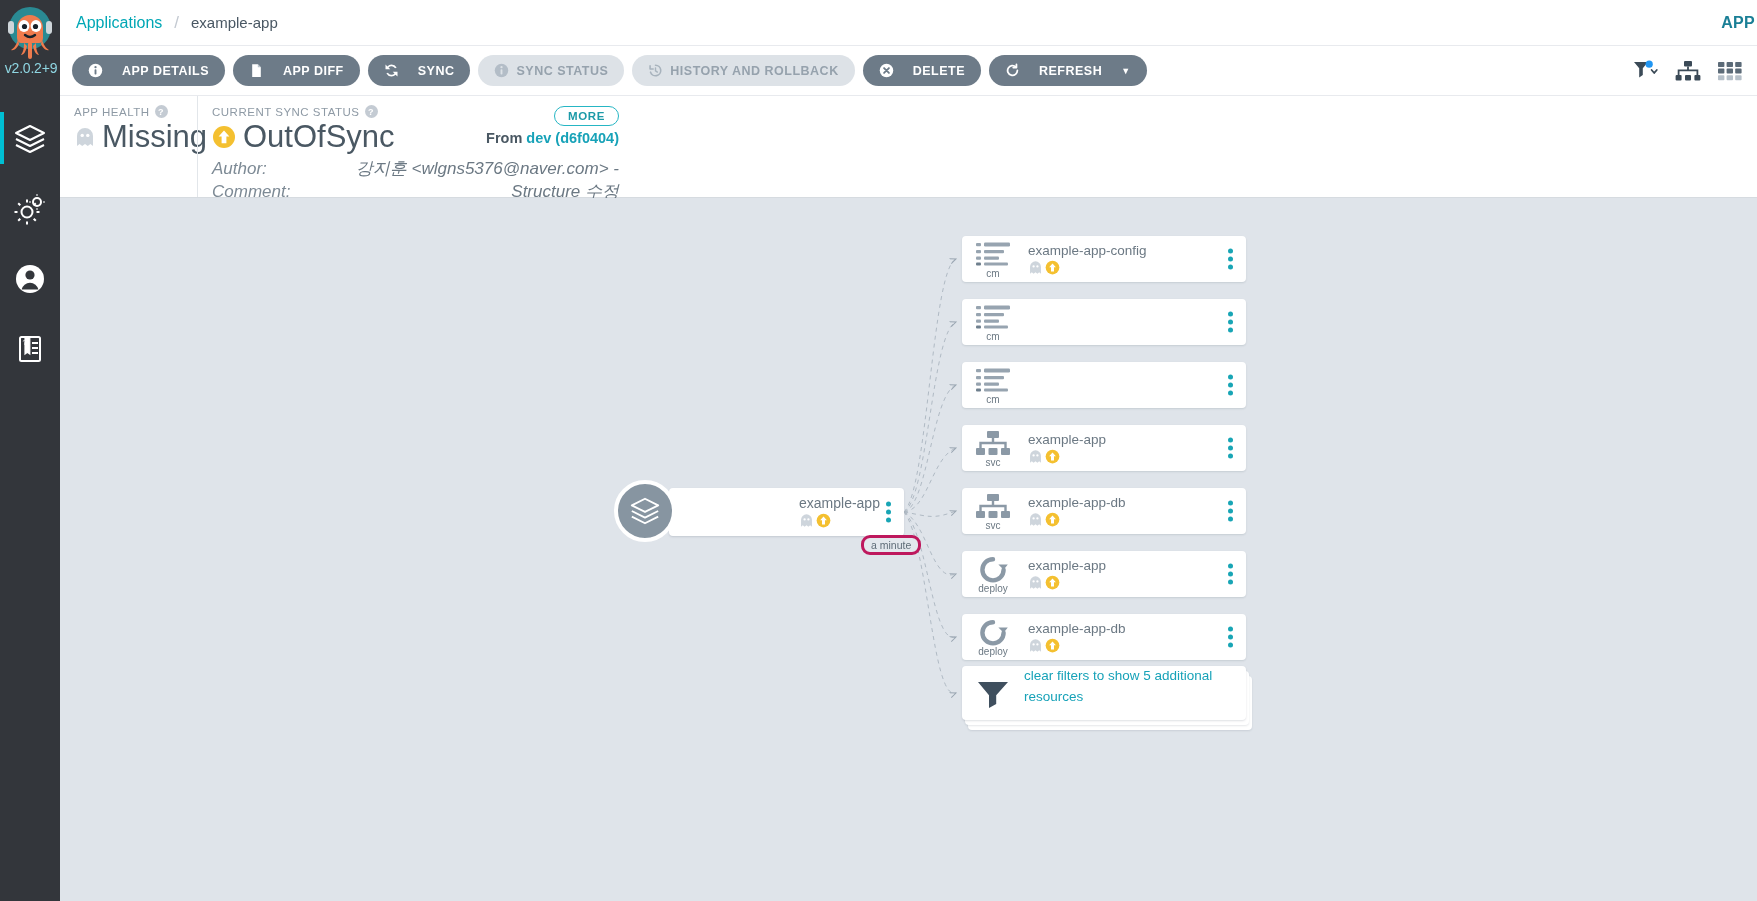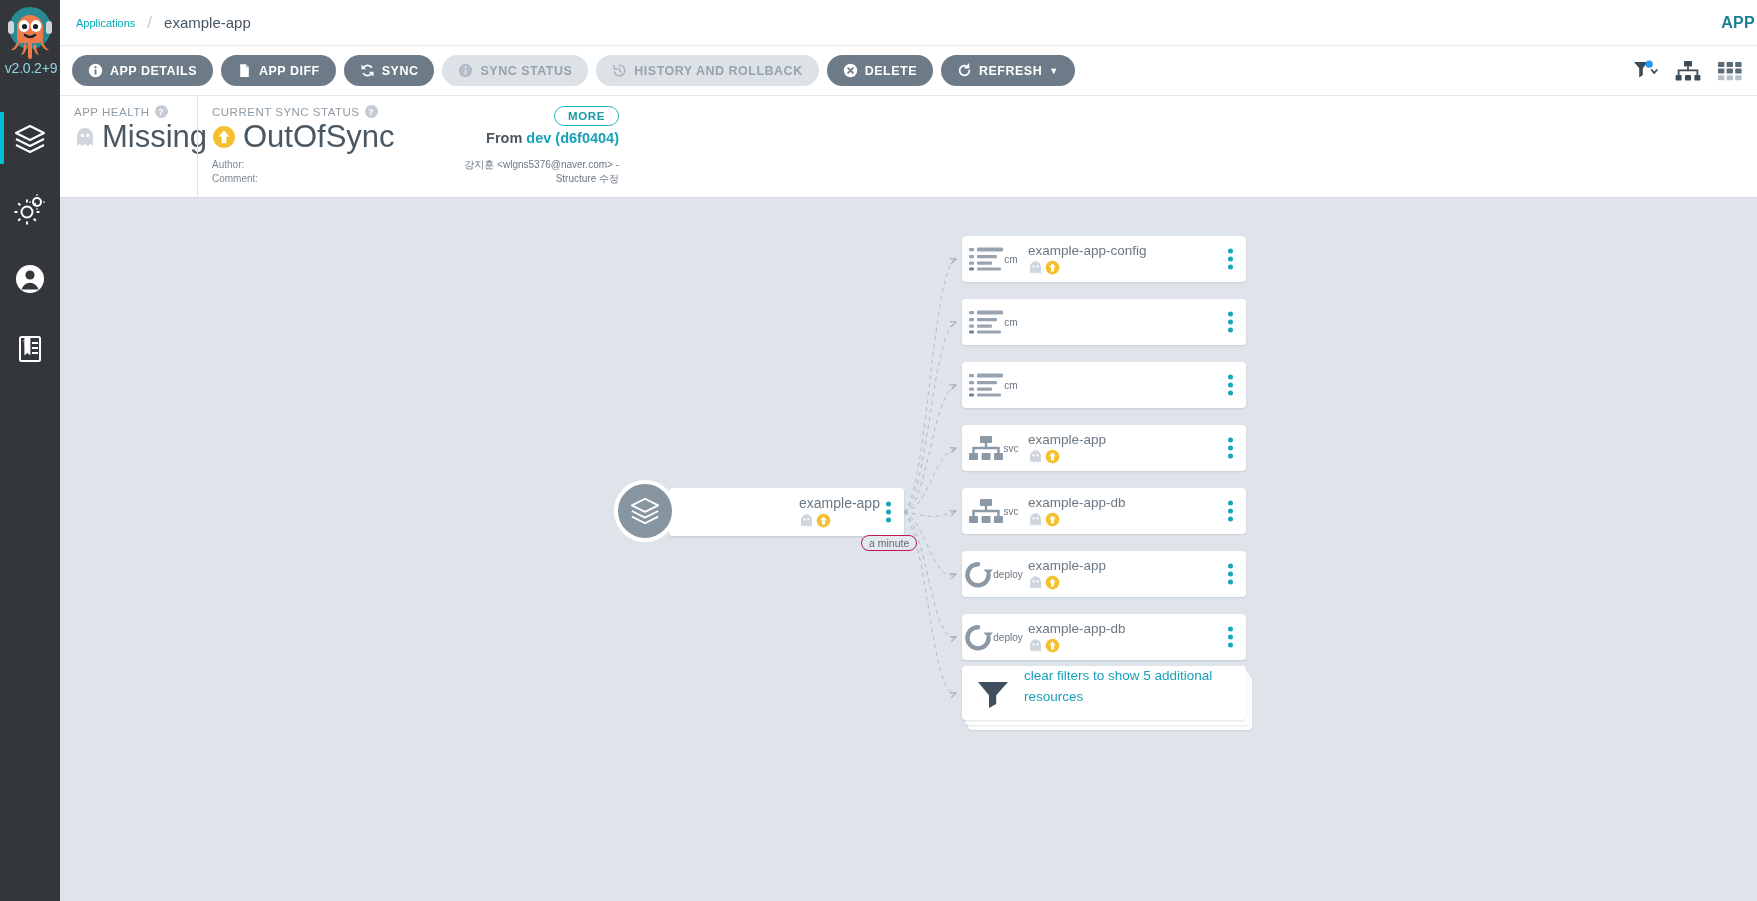--- a/index.html
+++ b/index.html
@@ -43,21 +43,21 @@
 
   
   .header {
     position: absolute; left: 60px; top: 0;
     width: 1697px; height: 46px;
     background: #fff; border-bottom: 1px solid #e8eaee;
     display: flex; align-items: center;
   }
   .breadcrumb { display: flex; align-items: center; padding-left: 16px; }
   .bc-link {
-    color: #00a7b5; font-size: 11px; cursor: pointer; white-space: nowrap;
+    color: #00a7b5; font-size: 16px; cursor: pointer; white-space: nowrap;
   }
   .bc-sep { color: #c3c9d1; font-size: 17px; margin: 0 12px; }
   .bc-current { color: #495763; font-size: 15px; white-space: nowrap; }
   .header-right {
     position: absolute; right: 0; top: 0; height: 46px;
     display: flex; align-items: center; padding-right: 2px;
   }
   .app-label { color: #1a7f96; font-size: 16px; font-weight: bold; letter-spacing: 0.3px; }
 
   
@@ -68,21 +68,21 @@
     display: flex; align-items: center; padding-left: 12px;
   }
   .tb-btn {
     height: 31px; border-radius: 16px;
     display: inline-flex; align-items: center;
     padding: 0 16px; margin-right: 8px;
     font-size: 12.5px; font-weight: bold; letter-spacing: 0.5px;
     white-space: nowrap; cursor: pointer; border: none;
     font-family: "Liberation Sans", sans-serif;
   }
-  .tb-btn.enabled { background: #6d7b88; color: #fff; }
+  .tb-btn.enabled { background: #6d7b88; color: #fff; gap: 12px; }
   .tb-btn.disabled { background: #dde2e7; color: #96a2ad; cursor: default; }
   .tb-ico { width: 15px; height: 15px; margin-right: 7px; flex: 0 0 auto; }
   .tb-caret { margin-left: 7px; font-size: 9px; }
   .toolbar-right {
     position: absolute; right: 14px; top: 0; height: 50px;
     display: flex; align-items: center; gap: 16px;
   }
   .view-ico { cursor: pointer; display: block; }
 
   
@@ -120,21 +120,21 @@
     padding: 3px 13px; letter-spacing: 0.6px; cursor: pointer;
     background: #fff;
   }
   .from-rev {
     position: absolute; right: 18px; top: 34px;
     font-size: 14.5px; font-weight: bold; color: #4a5863;
   }
   .from-rev .rev { color: #17a2b8; }
   .meta-rows {
     position: absolute; left: 14px; right: 18px; top: 62px;
-    font-size: 10px; color: #7d8a95; line-height: 1.35;
+    font-size: 17px; color: #7d8a95; line-height: 1.35; font-style: italic;
   }
   .meta-row { display: flex; justify-content: space-between; }
   .meta-key { white-space: nowrap; }
   .meta-val { text-align: right; color: #6b7883; }
 
   
   .canvas {
     position: absolute; left: 60px; top: 198px;
     width: 1697px; height: 703px;
     background: #dfe4ea; overflow: hidden;
@@ -165,36 +165,36 @@
   .mini-ghost { width: 15px; height: 15px; }
   .mini-oos { width: 15px; height: 15px; }
   .kebab {
     position: absolute; right: 13px; top: 50%;
     transform: translateY(-50%);
     display: flex; flex-direction: column; gap: 3px; cursor: pointer;
   }
   .kebab i { width: 5px; height: 5px; border-radius: 50%; background: #18a5b5; display: block; }
   .time-badge {
     position: absolute; left: 247px; top: 47px;
-    background: #e3e8ed; border: 1px solid #be185d;
+    background: #e3e8ed; border: 3px solid #be185d;
     border-radius: 9px; font-size: 10.5px; color: #5f6d78;
     padding: 1px 7px; white-space: nowrap; z-index: 4;
   }
 
   
   .res-card {
     position: absolute; left: 902px;
     width: 284px; height: 46px;
     background: #fff; border-radius: 4px;
     box-shadow: 0 1px 2px rgba(70,85,100,0.16);
     display: flex; align-items: center;
   }
   .res-icon-box {
     width: 62px; flex: 0 0 62px;
-    display: flex; align-items: center;
+    display: flex; flex-direction: column; align-items: center;
     justify-content: center; padding-top: 2px;
   }
   .res-kind {
     font-size: 10px; color: #6b7883; margin-top: 0px; line-height: 1;
   }
   .res-body { flex: 1; padding-left: 4px; }
   .res-title { font-size: 13.5px; color: #6b7883; white-space: nowrap; }
 
   
   .filter-stack { position: absolute; left: 902px; top: 468px; }

